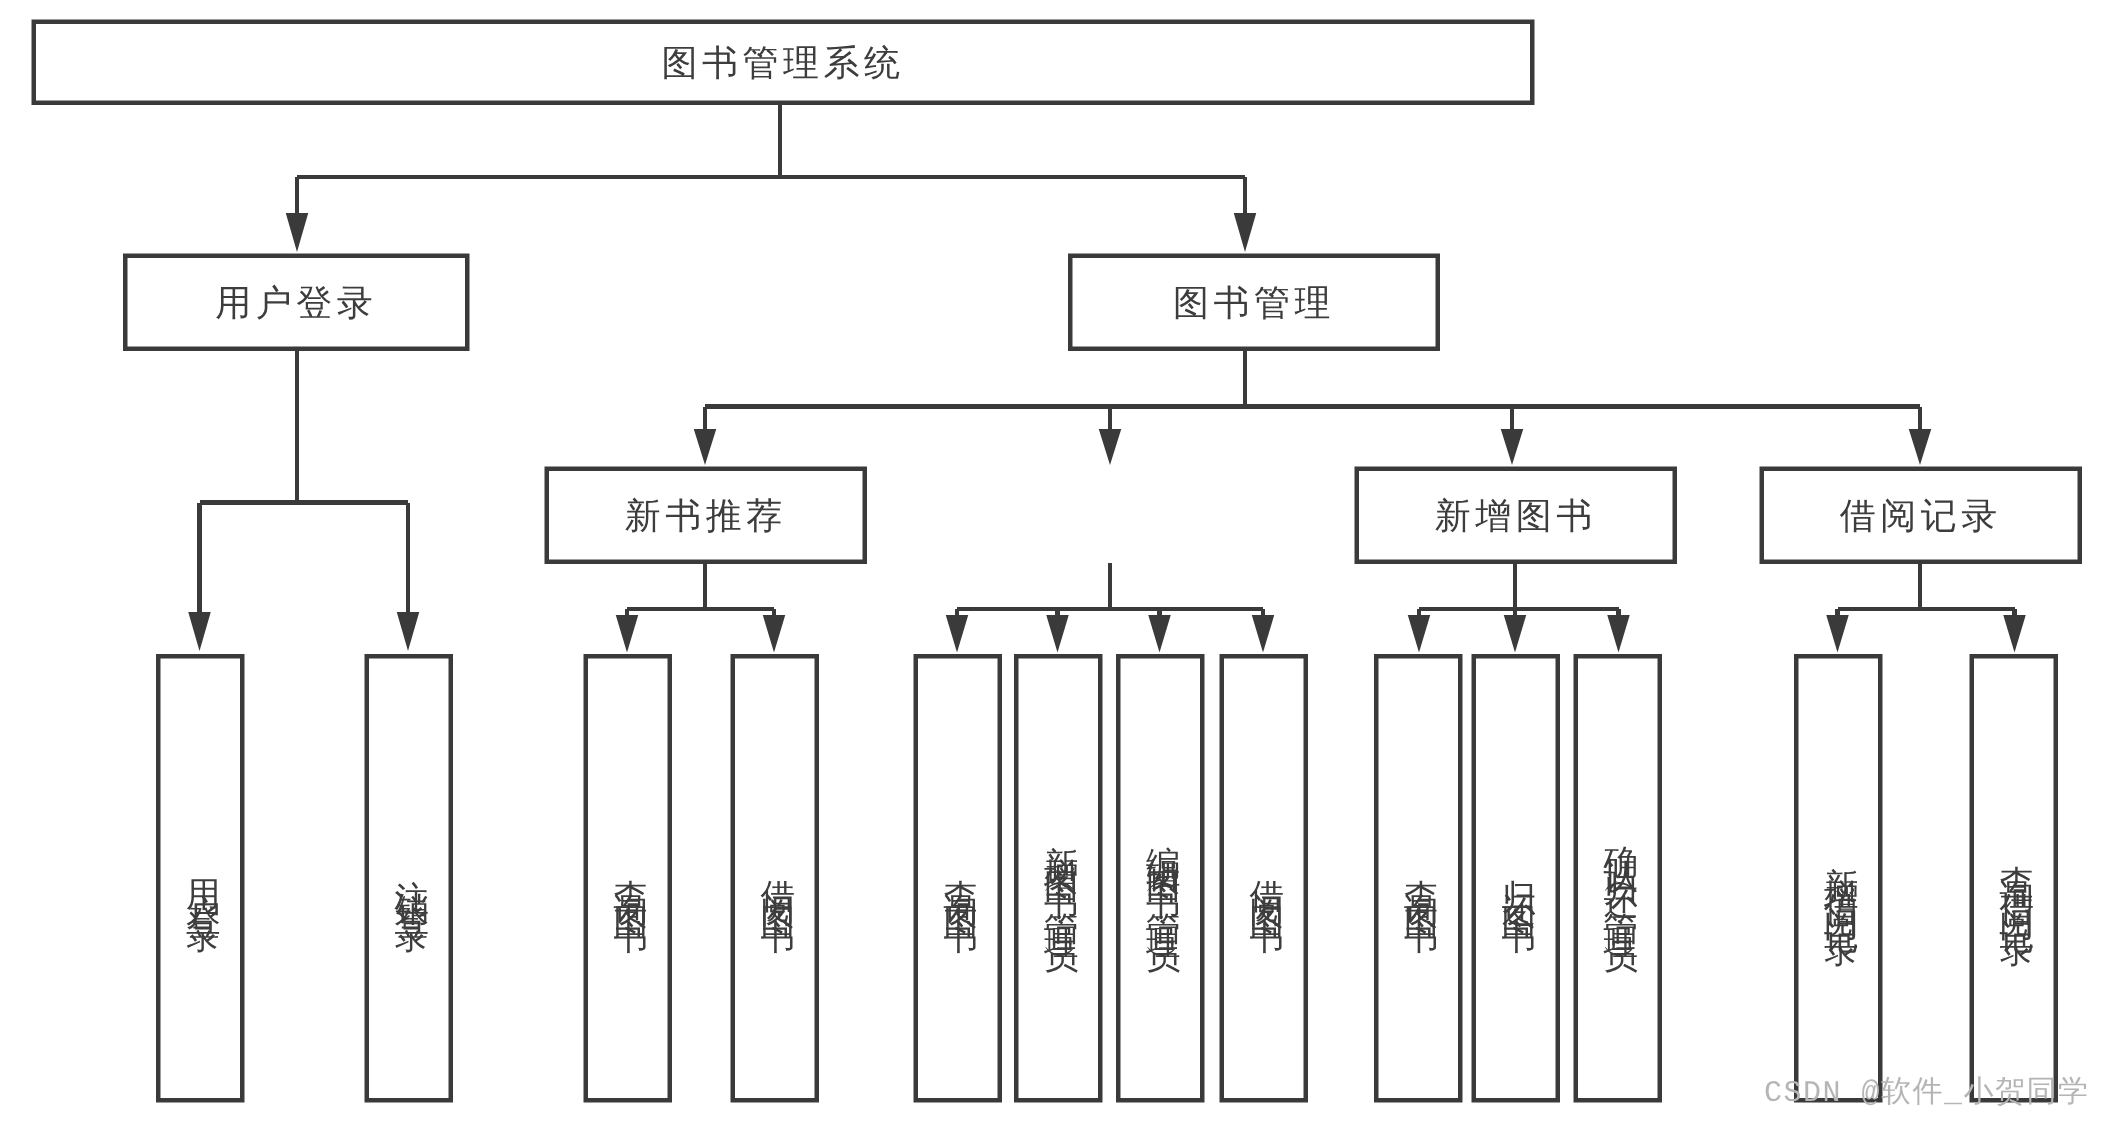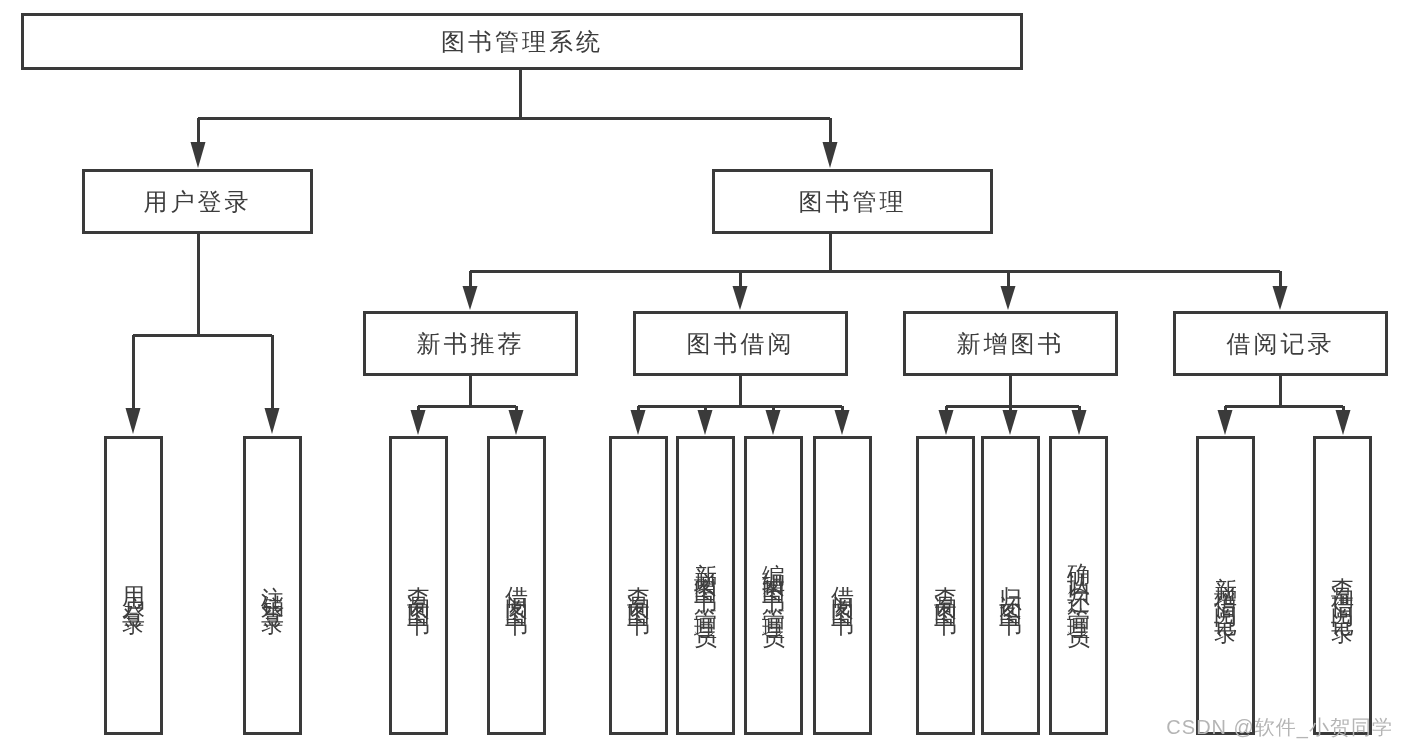--- a/index.html
+++ b/index.html
@@ -1,42 +1,42 @@
 <!DOCTYPE html>
 <html><head>
 <meta charset="utf-8">
 <style>
   html, body { margin: 0; padding: 0; background: #ffffff; }
   .canvas {
     position: relative;
     width: 1405px;
     height: 747px;
     background: #ffffff;
-    font-family: Liberation Sans, sans-serif;
+    font-family: Liberation Mono, monospace;
     overflow: hidden;
   }
   svg.connectors {
     position: absolute;
     left: 0; top: 0;
     width: 1405px; height: 747px;
   }
   .node {
     position: absolute;
     box-sizing: border-box;
     border: 3px solid #3a3a3a;
     background: #ffffff;
     display: flex;
     align-items: center;
     justify-content: center;
     color: #3d3d3d;
   }
   .hnode { font-size: 24px; letter-spacing: 3px; }
   .root  { left: 21px;  top: 13px;  width: 1002px; height: 57px; }
   .lvl2a { left: 82px;  top: 169px; width: 231px;  height: 65px; }
-  .lvl2b { left: 712px; top: 169px; width: 281px;  height: 65px; }
+  .lvl2b { left: 712px; top: 169px; width: 248px;  height: 65px; }
   .lvl3  { top: 311px; width: 215px; height: 65px; text-align: right; }
   .leaf  { top: 436px; width: 59px;  height: 299px; }
   .vtext {
     writing-mode: vertical-rl;
     font-size: 23px;
     letter-spacing: 9px;
     color: #3d3d3d;
     line-height: 1;
     white-space: nowrap;
   }
@@ -103,23 +103,20 @@
   <div class="node hnode lvl2a">
     <span>用户登录</span>
   </div>
   <div class="node hnode lvl2b">
     <span>图书管理</span>
   </div>
 
   <div class="node hnode lvl3" style="left:363px">
     <span>新书推荐</span>
   </div>
-  <div class="node hnode lvl3" style="left:633px">
-    <span>图书借阅</span>
-  </div>
   <div class="node hnode lvl3" style="left:903px">
     <span>新增图书</span>
   </div>
   <div class="node hnode lvl3" style="left:1173px">
     <span>借阅记录</span>
   </div>
 
   <div class="node leaf" style="left:104px">
     <span class="vtext">用户登录</span>
   </div>

